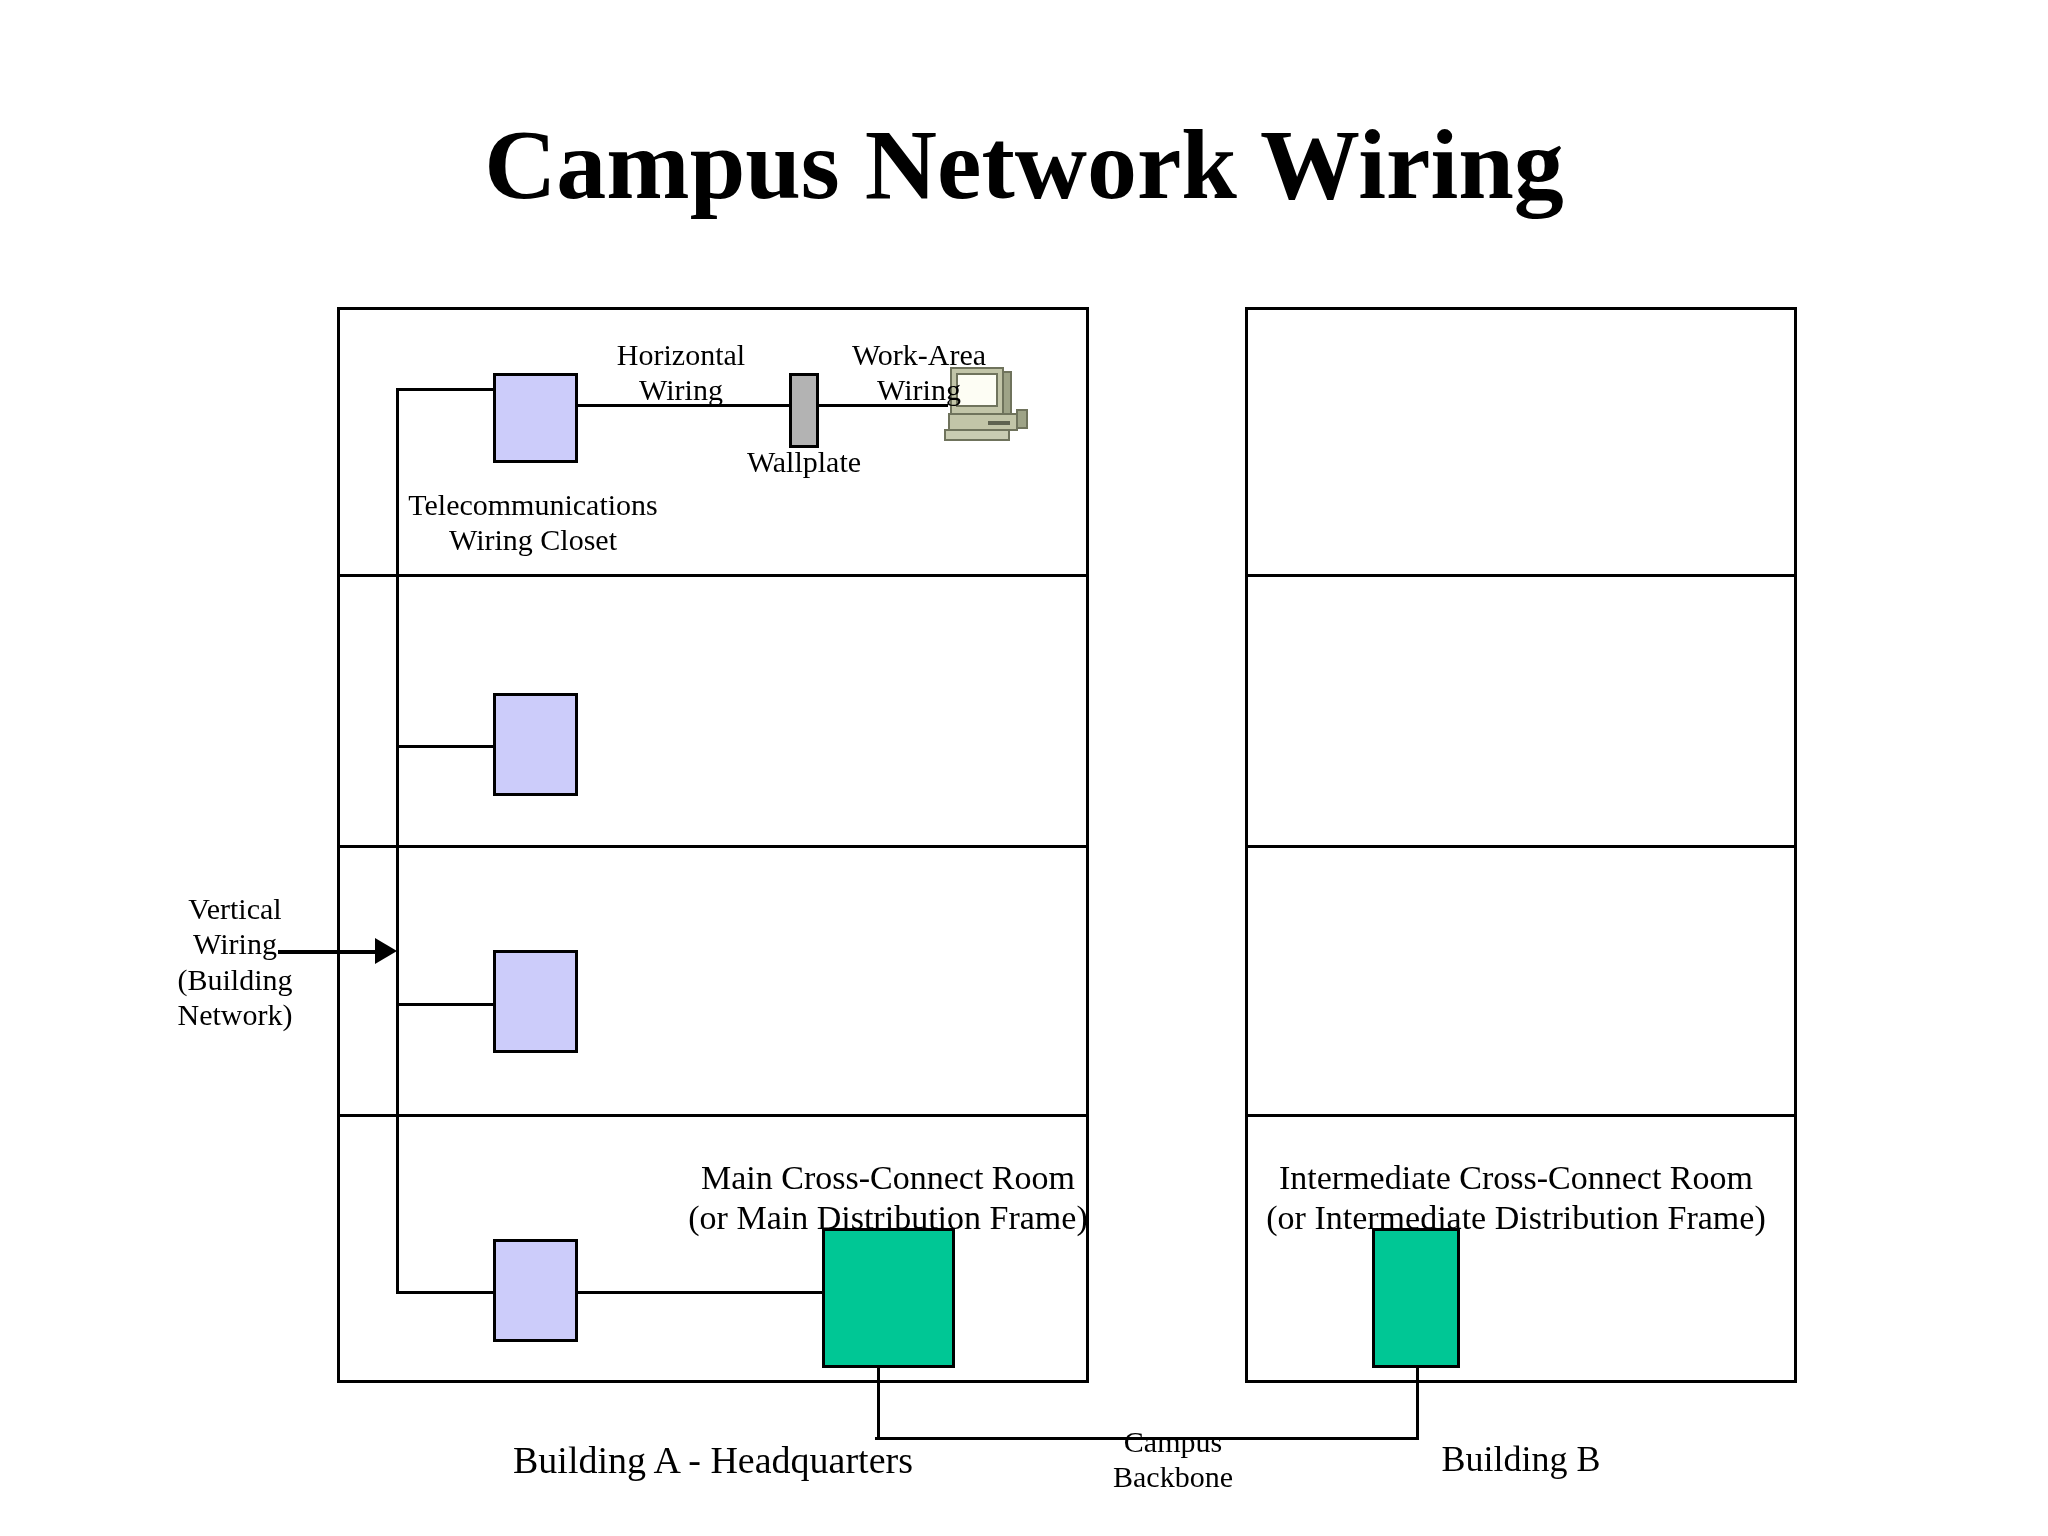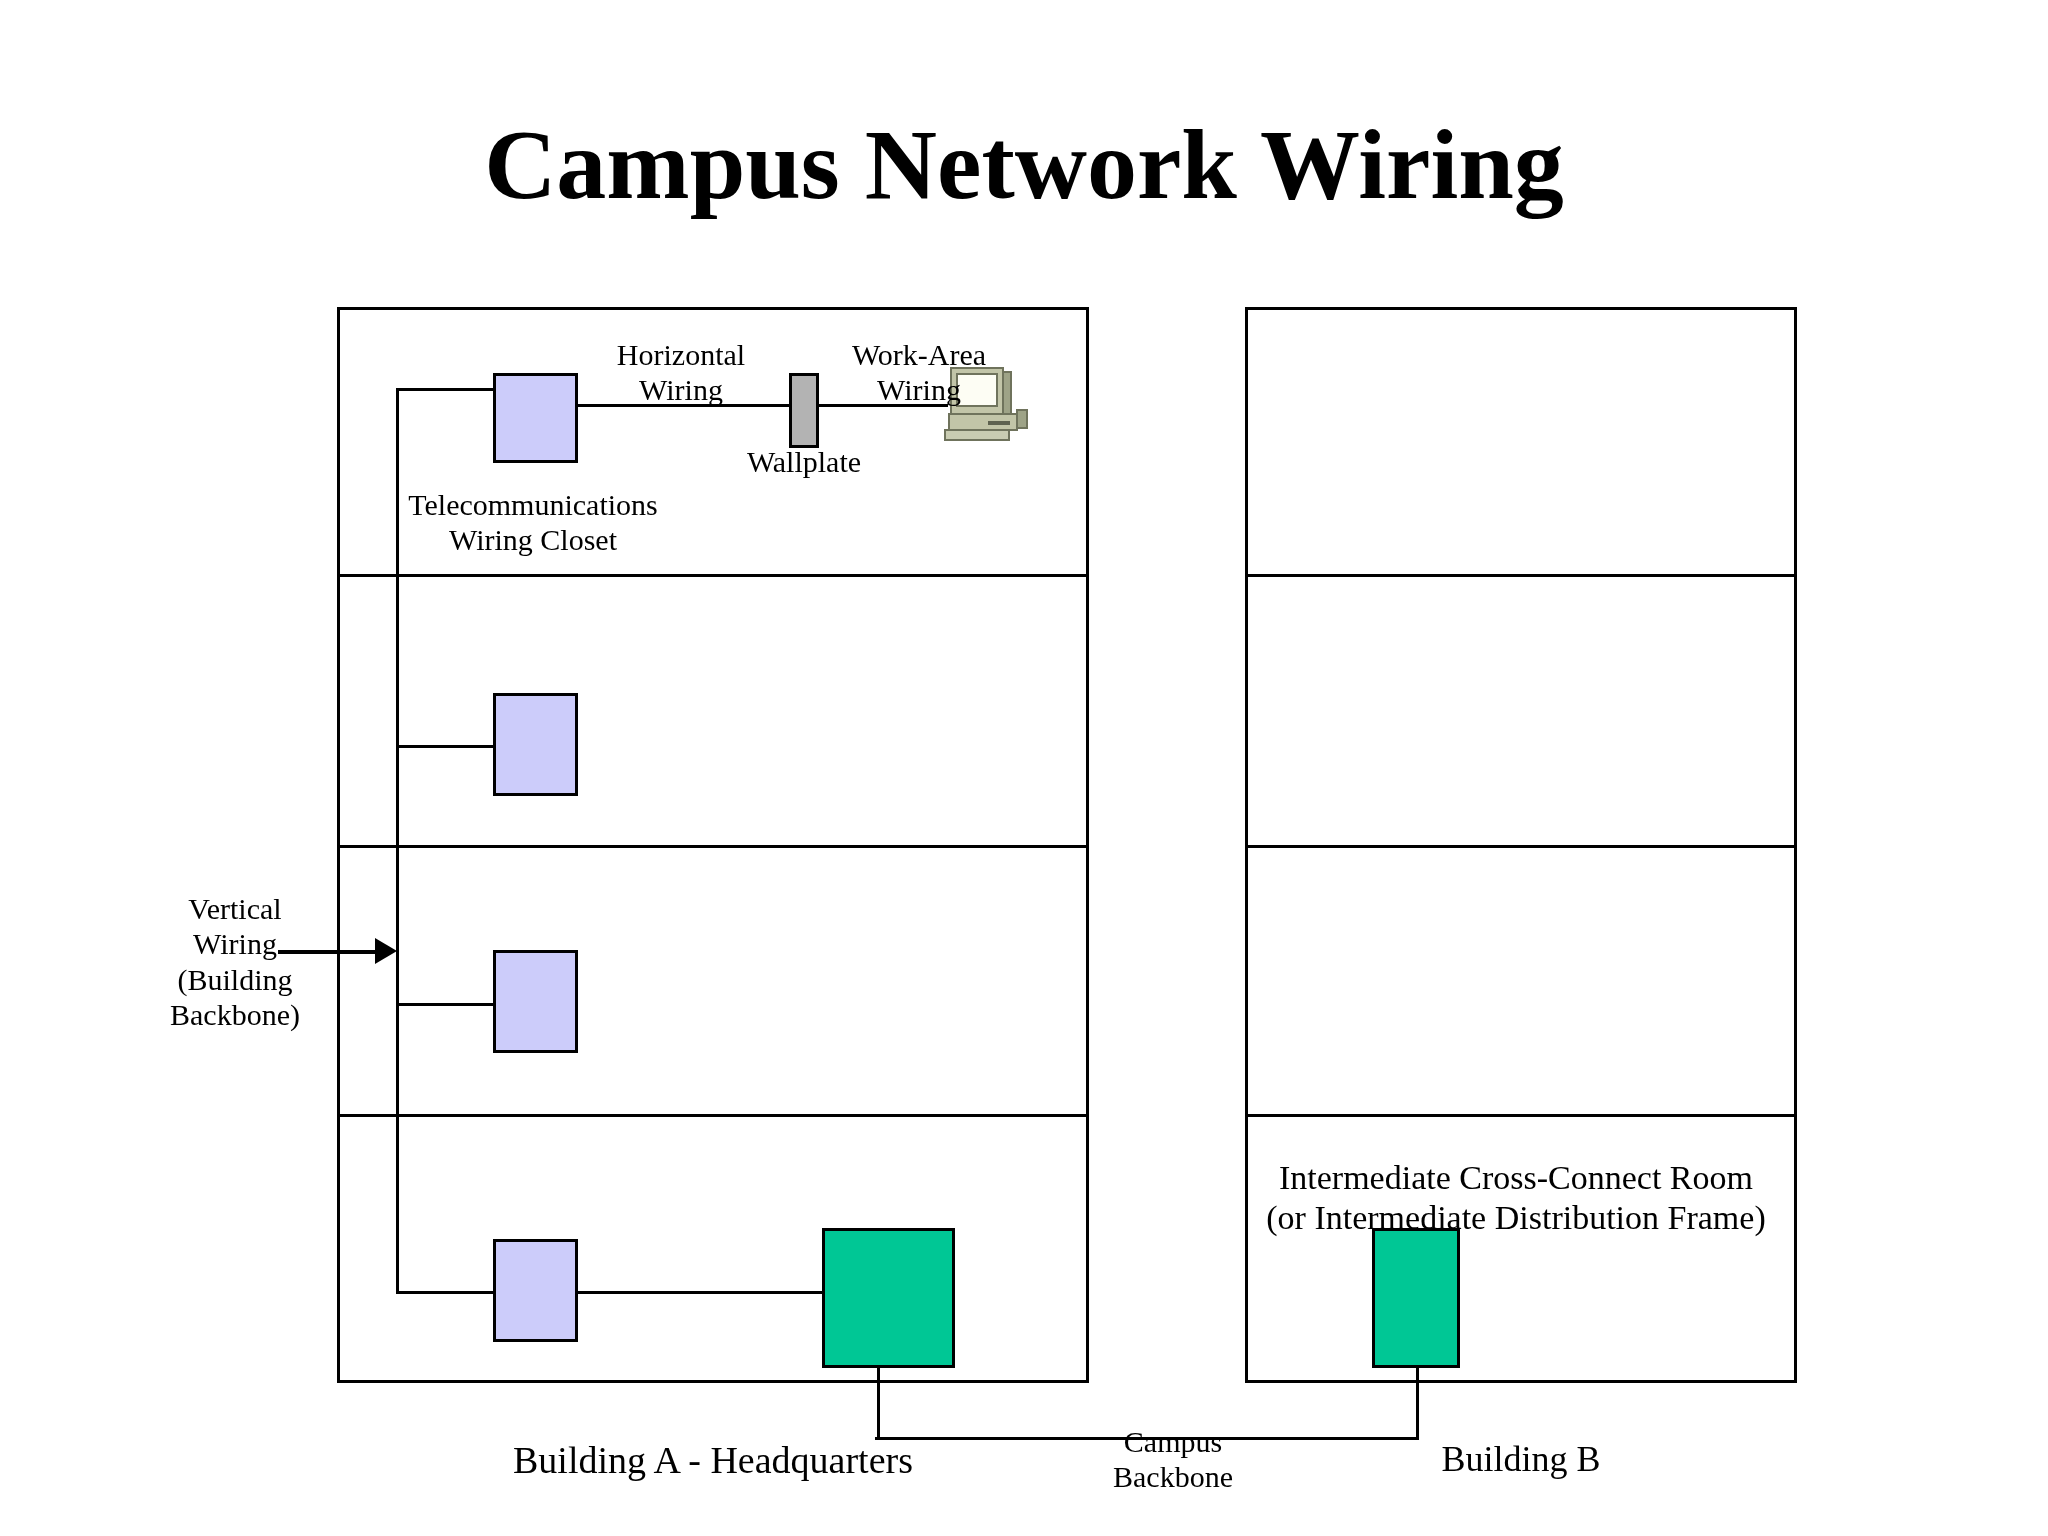--- a/index.html
+++ b/index.html
@@ -206,26 +206,30 @@
 
   <div class="wire-h" style="left:396px; top:1003px; width:98px;"></div>
   <div class="closet" style="left:493px; top:950px; width:85px; height:103px;"></div>
 
   <div class="wire-h" style="left:396px; top:1291px; width:98px;"></div>
   <div class="closet" style="left:493px; top:1239px; width:85px; height:103px;"></div>
 
   <div class="wire-h" style="left:576px; top:1291px; width:248px;"></div>
   <div class="xconn" style="left:822px; top:1228px; width:133px; height:140px;"></div>
 
+  <div class="lbl lbl-big" style="left:638px; top:1158px; width:500px;">
+    <div>Main Cross-Connect Room</div>
+    <div>(or Main Distribution Frame)</div>
+  </div>
 
   <div class="lbl" style="left:110px; top:891px; width:250px;">
     <div>Vertical</div>
     <div>Wiring</div>
     <div>(Building</div>
-    <div>Backbone)</div>
+    <div>Network)</div>
   </div>
   <div class="arrow-shaft" style="left:278px; top:950px; width:100px;"></div>
   <div class="arrow-head" style="left:375px; top:938px;"></div>
 
   <div class="bldg" style="left:1245px; top:307px; width:552px; height:1076px;"></div>
 
   <div class="floor-div" style="left:1245px; top:574px; width:552px;"></div>
   <div class="floor-div" style="left:1245px; top:845px; width:552px;"></div>
   <div class="floor-div" style="left:1245px; top:1114px; width:552px;"></div>
 

